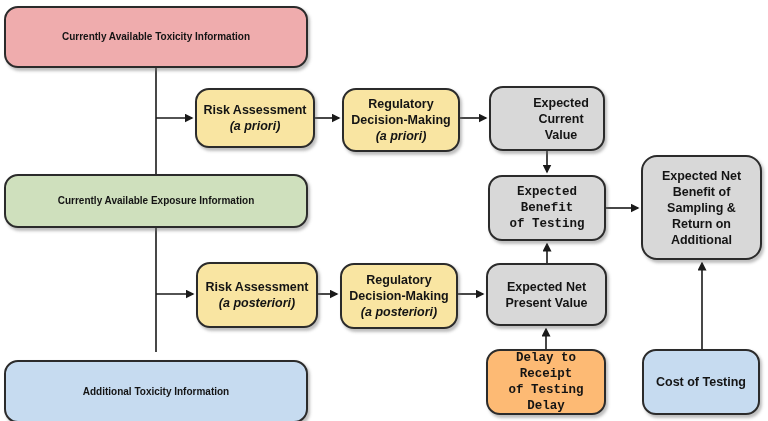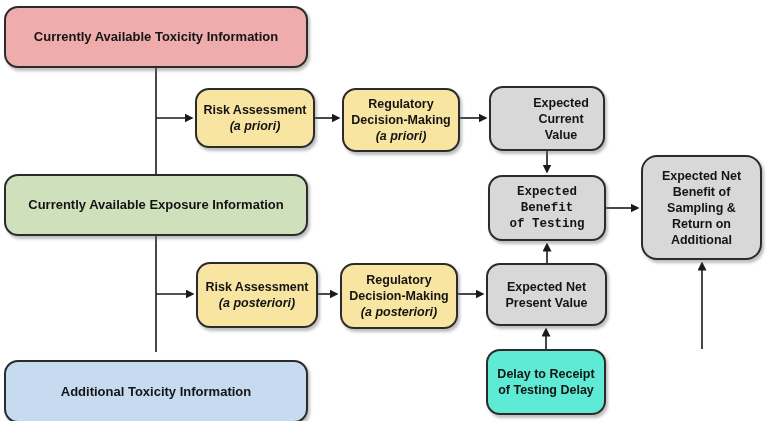--- a/index.html
+++ b/index.html
@@ -23,27 +23,27 @@
     text-align:center;
     font-weight:bold;
     color:#141414;
     font-size:12.5px;
     line-height:16px;
     box-shadow:2px 2.5px 3px rgba(110,110,110,0.45);
     padding:2px 4px;
   }
   .box span{display:block;}
   .it{font-style:italic;}
-  .wide{font-size:13px;}
+  .wide{font-size:10px;}
   
   .b0 {left:4px;  top:6px;   width:304px; height:62px;}
   .b1 {left:195px;top:88px;  width:120px; height:60px;}
   .b2 {left:342px;top:88px;  width:118px; height:64px;}
   .b3 {left:489px;top:86px;  width:116px; height:65px;padding-left:32px;}
-  .b4 {left:4px;  top:174px; width:304px; height:62px;}
+  .b4 {left:4px;  top:174px; width:304px; height:54px;}
   .b5 {left:488px;top:175px; width:118px; height:66px;font-family:Liberation Mono, monospace;}
   .b6 {left:641px;top:155px; width:121px; height:105px; border-radius:16px;}
   .b7 {left:196px;top:262px; width:122px; height:66px;}
   .b8 {left:340px;top:263px; width:118px; height:66px;}
   .b9 {left:486px;top:263px; width:121px; height:63px;}
   .b10{left:4px;  top:360px; width:304px; height:63px;}
   .b11{left:486px;top:349px; width:120px; height:66px;}
   .b12{left:642px;top:349px; width:118px; height:66px;}
 </style>
 </head>
@@ -121,19 +121,22 @@
 
   <div class="box b9" style="background: rgb(216, 216, 216);">
     <span>Expected Net</span>
     <span>Present Value</span>
   </div>
 
   <div class="box b10 wide" style="background: rgb(198, 219, 240);">
     <span>Additional Toxicity Information</span>
   </div>
 
-  <div class="box b11" style="background: #5eead4;">
+  <div class="box b11" style="background: #fdba74; font-family: Liberation Mono, monospace;">
     <span>Delay to Receipt</span>
     <span>of Testing Delay</span>
   </div>
 
+  <div class="box b12" style="background: rgb(198, 219, 240);">
+    <span>Cost of Testing</span>
+  </div>
 
 </div>
 
 </body></html>

